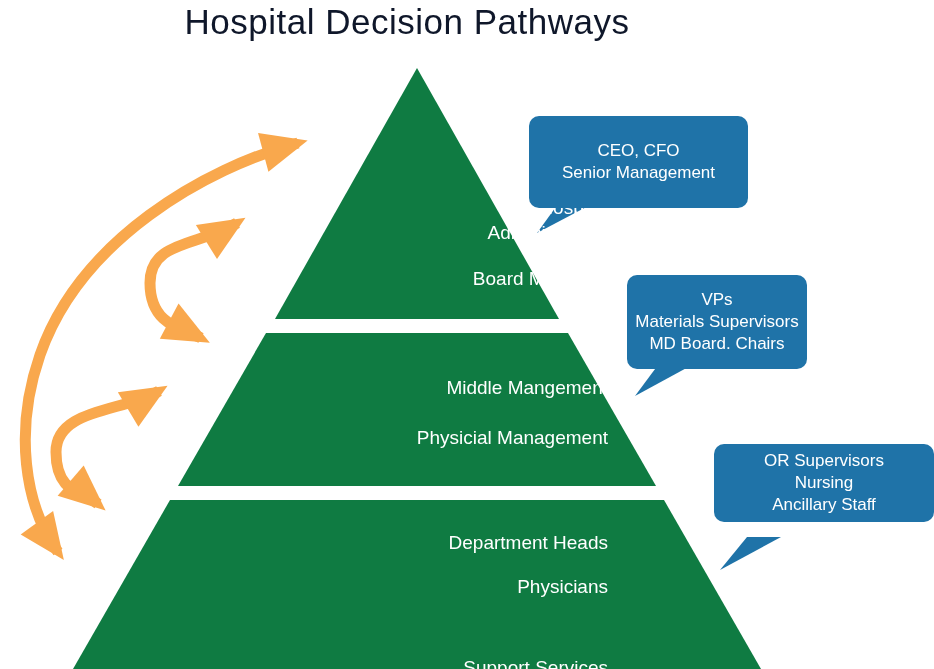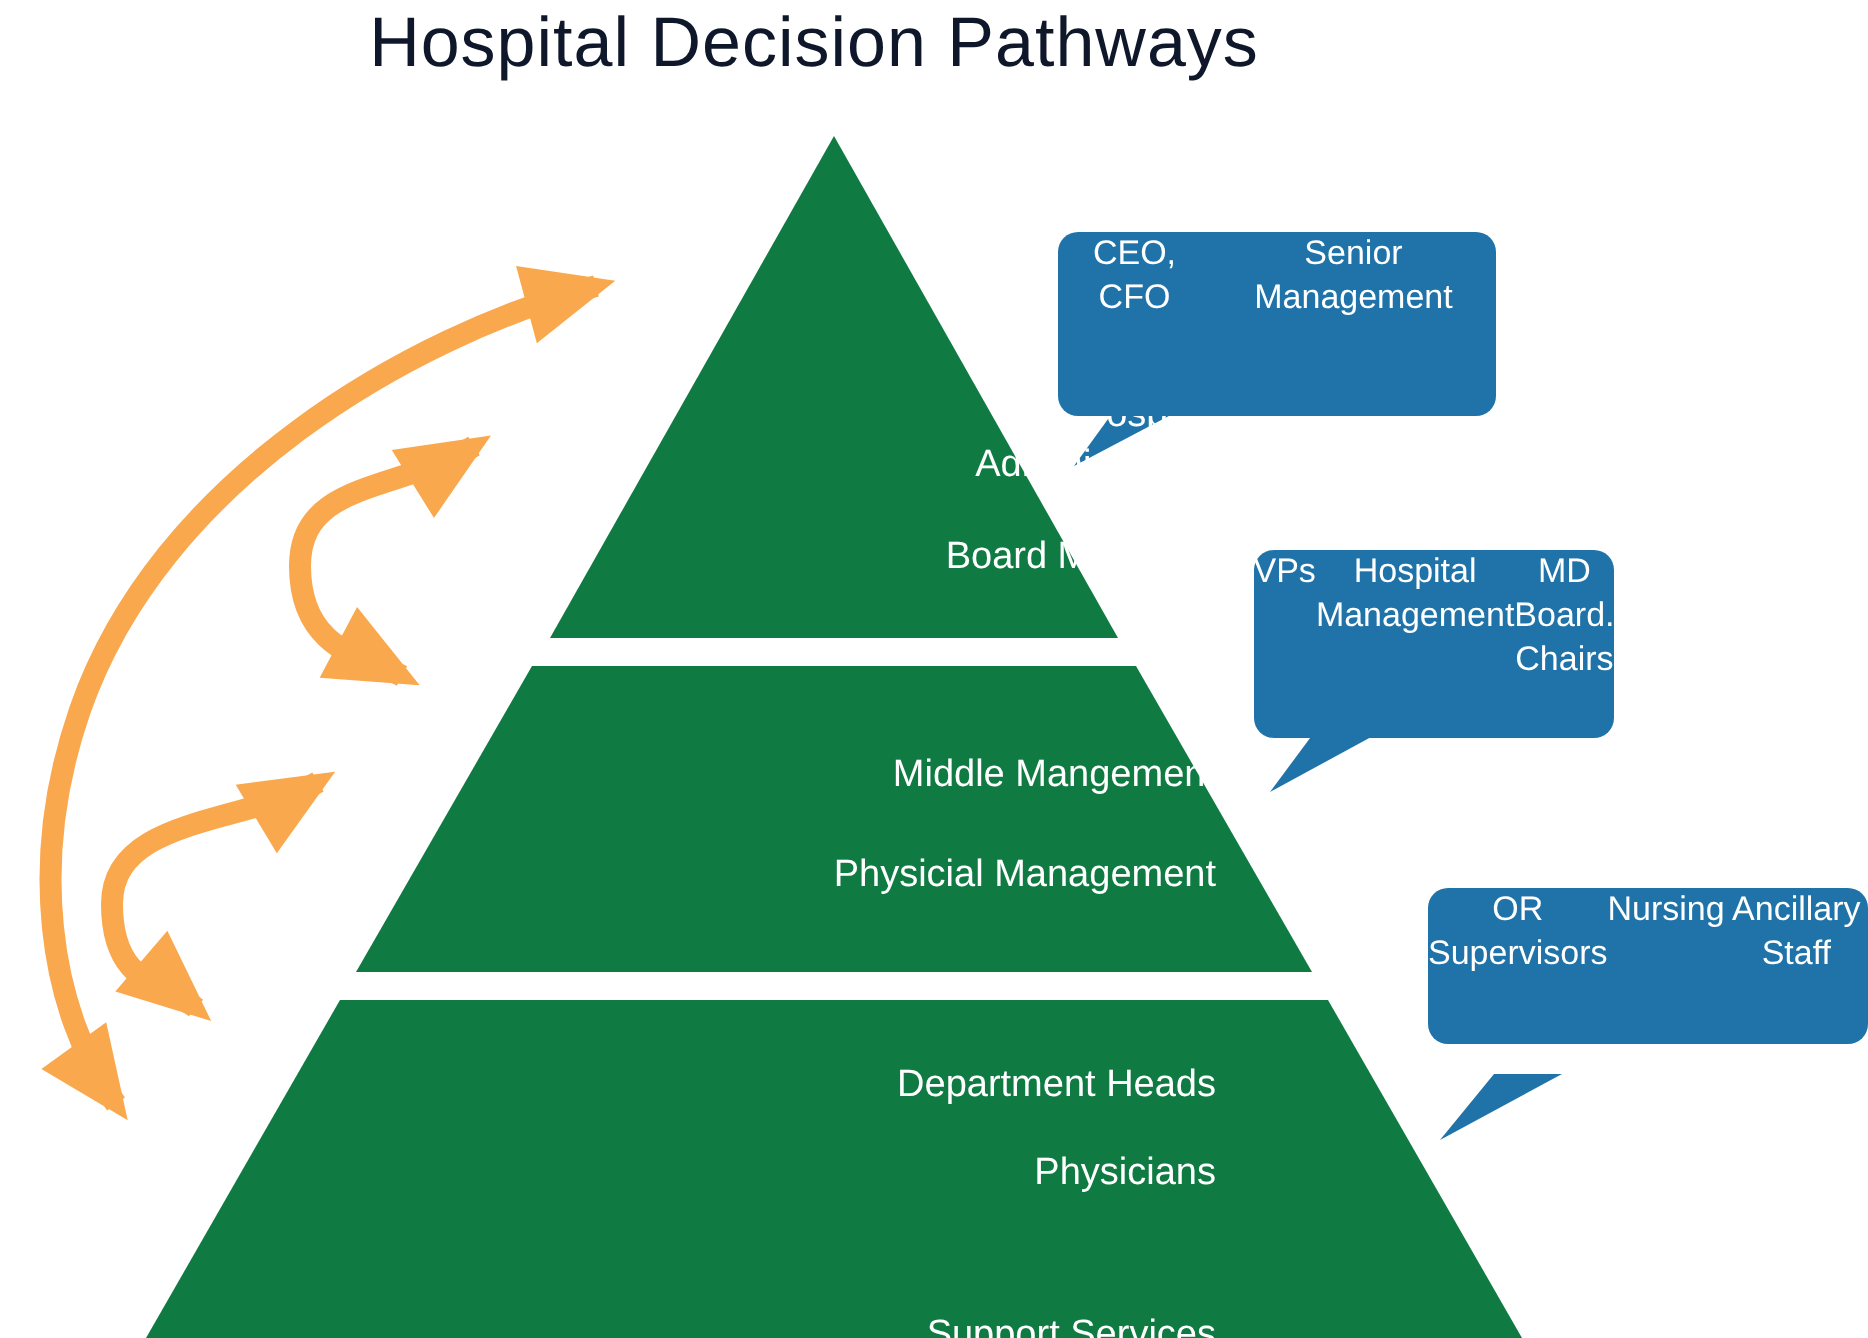--- a/index.html
+++ b/index.html
@@ -31,21 +31,21 @@
     color:#ffffff;
     font-size:19px;
     line-height:25px;
   }
   .callout{
     position:absolute;
     background:#1f73a8;
     border-radius:10px;
     color:#ffffff;
     display:flex;
-    flex-direction:row;
+    flex-direction:column;
     justify-content:center;
     text-align:center;
     font-size:17px;
     line-height:22px;
   }
 </style>
 </head>
 <body>
 
 <div class="canvas">
@@ -87,21 +87,21 @@
   <div class="tier-text" style="top:574px;">Physicians</div>
   <div class="tier-text" style="top:615px;margin-top:40px;">Support Services</div>
 
   <div class="callout" style="left:529px; top:116px; width:219px; height:92px;">
     <div>CEO, CFO</div>
     <div>Senior Management</div>
   </div>
 
   <div class="callout" style="left:627px; top:275px; width:180px; height:94px;">
     <div>VPs</div>
-    <div>Hospital Management</div>
+    <div>Materials Supervisors</div>
     <div>MD Board. Chairs</div>
   </div>
 
   <div class="callout" style="left:714px; top:444px; width:220px; height:78px;">
     <div>OR Supervisors</div>
     <div>Nursing</div>
     <div>Ancillary Staff</div>
   </div>
 
 </div>

